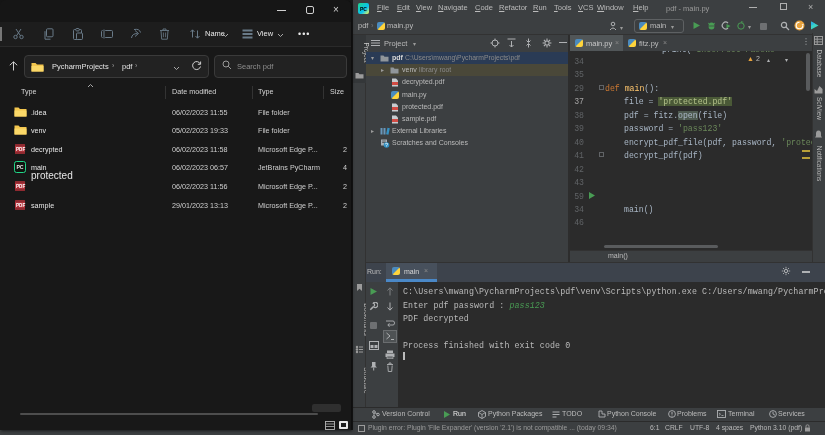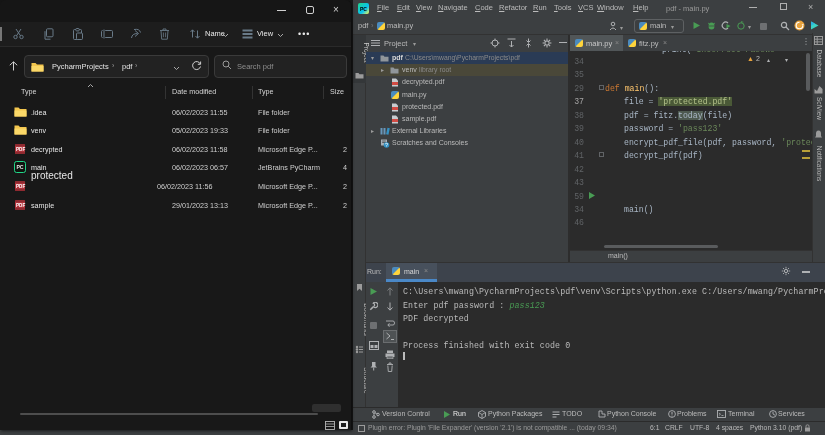--- a/index.html
+++ b/index.html
@@ -214,21 +214,21 @@
     <div class="ln" style="left:0;top:139px">59</div>
     <div class="ln" style="left:0;top:152px">34</div>
     <div class="ln" style="left:0;top:165px">46</div>
     <div class="a" style="left:29px;top:34px;width:5px;height:5px;border:1px solid #606366"></div>
     <div class="a" style="left:29px;top:101px;width:5px;height:5px;border:1px solid #606366"></div>
     <div class="a" style="left:18px;top:140px"><svg width="8" height="9">
             <path d="M1 1 L7 4.5 L1 8 Z" fill="#499c54"></path>
           </svg></div>
     <div class="cl" style="left:35px;top:31px"><span class="kw">def </span><span class="fn">main</span>():</div>
     <div class="cl" style="left:54px;top:44px">file = <span style="background:#4a5937;color:#b3c18a">'protected.pdf'</span></div>
-    <div class="cl" style="left:54px;top:58px">pdf = fitz.<span style="background:#4e5a50">today</span>(file)</div>
+    <div class="cl" style="left:54px;top:58px">pdf = fitz.<span style="background:#4e5a50">open</span>(file)</div>
     <div class="cl" style="left:54px;top:71px">password = <span class="st">'pass123'</span></div>
     <div class="cl" style="left:54px;top:85px">encrypt_pdf_file(pdf, password, <span class="st">'protected</span></div>
     <div class="cl" style="left:54px;top:98px">decrypt_pdf(pdf)</div>
     <div class="cl" style="left:54px;top:152px">main()</div>
 
     <div class="a" style="left:236px;top:2px;width:4px;height:38px;background:#595b5d;border-radius:2px"></div>
     <div class="a" style="left:232px;top:99px;width:8px;height:2px;background:#b8a038"></div>
     <div class="a" style="left:232px;top:106px;width:8px;height:2px;background:#b8a038"></div>
   </div>
 
@@ -514,21 +514,21 @@
  <div class="a" style="left:172px;top:163.3px;font-size:7.2px;color:#cfcfcf">06/02/2023 06:57</div>
  <div class="a" style="left:258px;top:163.3px;font-size:7.2px;color:#cfcfcf">JetBrains PyCharm</div>
  <div class="a" style="left:343px;top:163.3px;font-size:7.2px;color:#cfcfcf">4</div>
  <div class="a" style="left:14px;top:179.9px"><svg width="12" height="12">
             <rect x="1" y="1" width="10" height="10" rx="1.5" fill="#b3343c"></rect>
             <rect x="1" y="1" width="10" height="2.2" rx="1" fill="#8f2a30"></rect>
             <rect x="1" y="8.8" width="10" height="2.2" rx="1" fill="#8f2a30"></rect>
             <text x="2" y="8" font-size="4.6" font-weight="bold" fill="#fff" font-family="Liberation Sans">PDF</text>
           </svg></div>
  <div class="a" style="left:31px;top:170px;font-size:10px;color:#e6e6e6">protected</div>
- <div class="a" style="left:157px;top:181.9px;font-size:7.2px;color:#cfcfcf">06/02/2023 11:56</div>
+ <div class="a" style="left:172px;top:181.9px;font-size:7.2px;color:#cfcfcf">06/02/2023 11:56</div>
  <div class="a" style="left:258px;top:181.9px;font-size:7.2px;color:#cfcfcf">Microsoft Edge P...</div>
  <div class="a" style="left:343px;top:181.9px;font-size:7.2px;color:#cfcfcf">2</div>
  <div class="a" style="left:14px;top:198.5px"><svg width="12" height="12">
             <rect x="1" y="1" width="10" height="10" rx="1.5" fill="#b3343c"></rect>
             <rect x="1" y="1" width="10" height="2.2" rx="1" fill="#8f2a30"></rect>
             <rect x="1" y="8.8" width="10" height="2.2" rx="1" fill="#8f2a30"></rect>
             <text x="2" y="8" font-size="4.6" font-weight="bold" fill="#fff" font-family="Liberation Sans">PDF</text>
           </svg></div>
  <div class="a" style="left:31px;top:200.5px;font-size:7.2px;color:#e6e6e6">sample</div>
  <div class="a" style="left:172px;top:200.5px;font-size:7.2px;color:#cfcfcf">29/01/2023 13:13</div>

